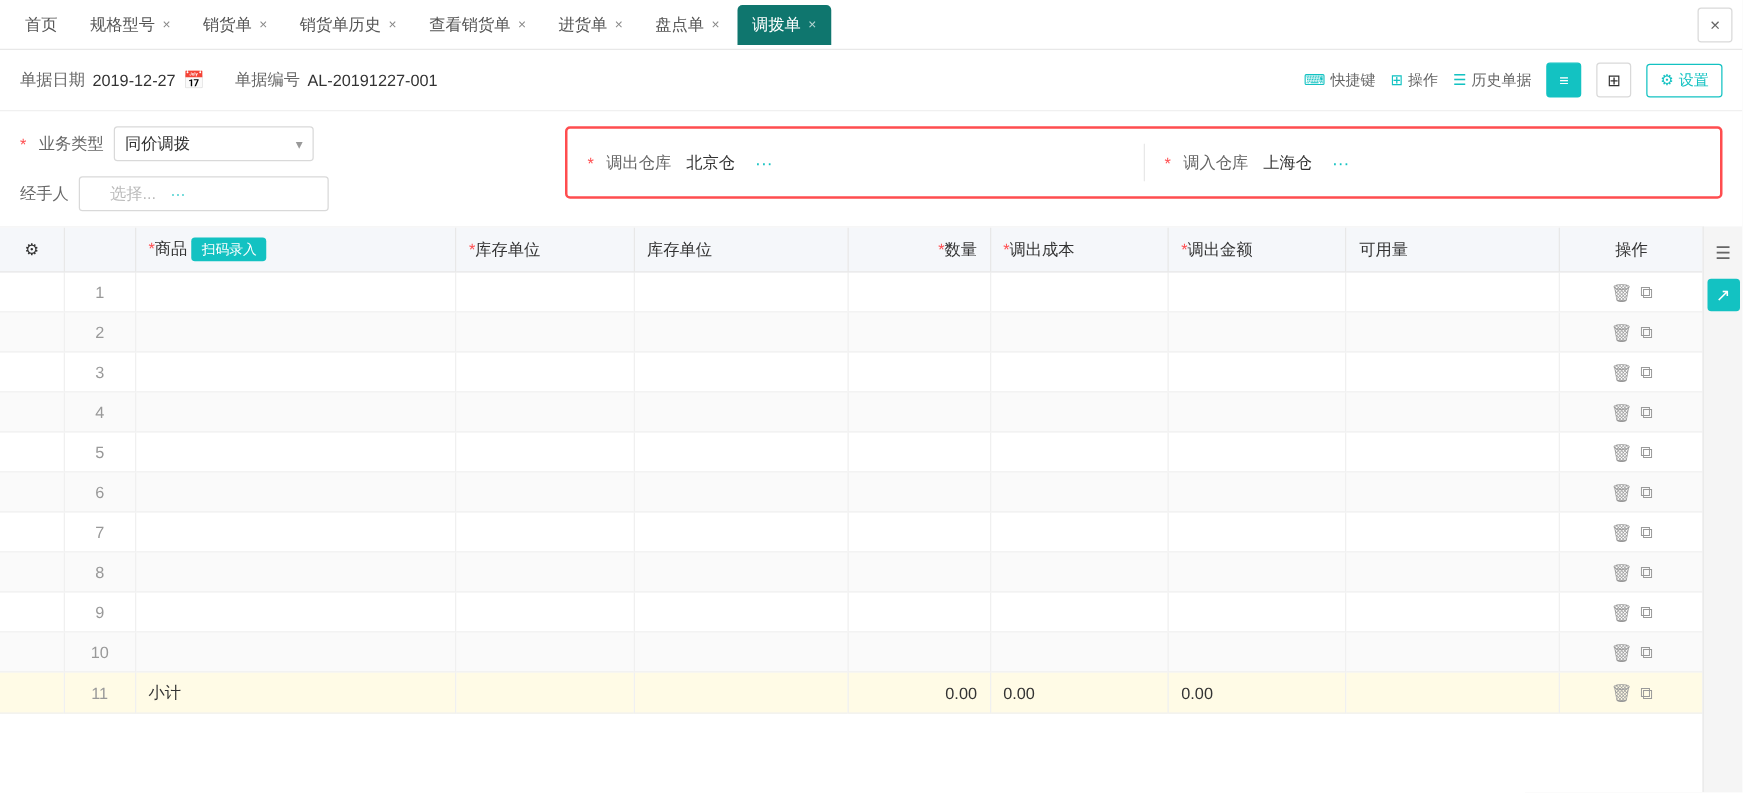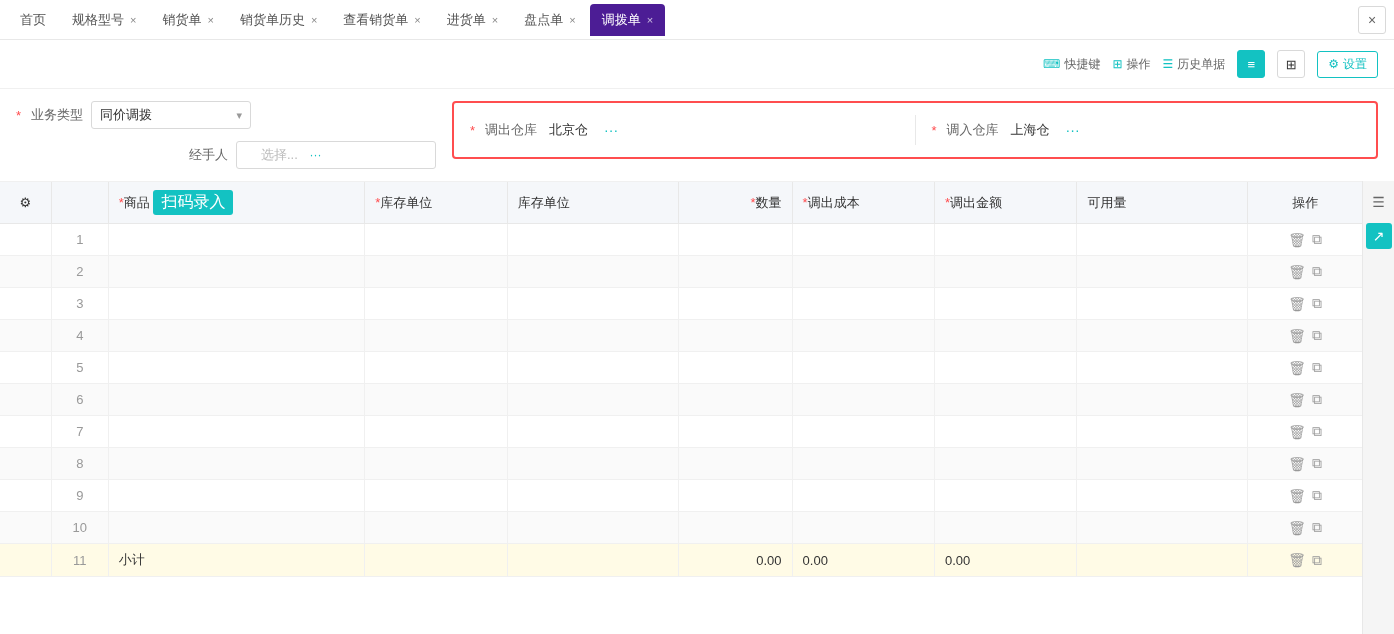--- a/index.html
+++ b/index.html
@@ -7,21 +7,21 @@
 
     
     .tab-bar {
       display: flex; align-items: center; background: #fff; border-bottom: 1px solid #e8e8e8;
       padding: 0 8px; height: 40px; gap: 2px;
     }
     .tab-item {
       display: flex; align-items: center; padding: 0 12px; height: 32px; cursor: pointer;
       border-radius: 4px 4px 0 0; font-size: 13px; color: #555; gap: 6px; white-space: nowrap;
     }
-    .tab-item.active { background: #4c1d95; color: #fff; }
+    .tab-item.active { background: #0f766e; color: #fff; }
     .tab-close { font-size: 11px; color: inherit; cursor: pointer; opacity: 0.7; }
     .tab-bar-end { margin-left: auto; display: flex; align-items: center; }
     .tab-bar-close-btn {
       width: 28px; height: 28px; display: flex; align-items: center; justify-content: center;
       cursor: pointer; border: 1px solid #d9d9d9; border-radius: 3px; background: #fff; font-size: 14px; color: #666;
     }
 
     
     .main-content { background: #fff; padding: 0; height: calc(634px - 40px); overflow: hidden; display: flex; flex-direction: column; }
 
@@ -66,21 +66,21 @@
     
     .biz-row { display: flex; align-items: center; gap: 8px; margin-bottom: 12px; }
     .biz-select {
       display: flex; align-items: center; border: 1px solid #d9d9d9; border-radius: 3px;
       padding: 4px 8px; width: 160px; cursor: pointer; background: #fff; gap: 6px;
     }
     .biz-select-value { flex: 1; font-size: 13px; color: #333; }
     .biz-select-arrow { color: #999; font-size: 11px; }
 
     
-    .handler-row { display: flex; align-items: center; gap: 8px; justify-content: flex-end; }
+    .handler-row { display: flex; align-items: center; gap: 8px; }
     .handler-input {
       border: 1px solid #d9d9d9; border-radius: 3px; padding: 4px 24px;
       width: 200px; color: #bbb; font-size: 13px; background: #fff; cursor: pointer;
     }
 
     
     .table-area { flex: 1; overflow: auto; padding: 0; border-top: 1px solid #f0f0f0; }
     table { width: 100%; border-collapse: collapse; font-size: 13px; }
     thead tr { background: #f5f7fa; }
     thead th {
@@ -91,21 +91,21 @@
     tbody tr { border-bottom: 1px solid #f0f0f0; }
     tbody tr:nth-child(even) { background: #fafafa; }
     tbody tr.subtotal-row { background: #fffbe6; }
     tbody td {
       padding: 7px 10px; border-right: 1px solid #f0f0f0; color: #333; min-height: 30px; height: 32px;
     }
     tbody td:last-child { border-right: none; }
     .row-num { color: #999; text-align: center; }
     .scan-btn {
       background: #13c2c2; color: #fff; border-radius: 3px; padding: 2px 8px;
-      font-size: 16px; cursor: pointer; display: inline-block;
+      font-size: 11px; cursor: pointer; display: inline-block;
     }
     .action-cell { display: flex; align-items: center; gap: 6px; justify-content: center; }
     .action-icon { color: #999; cursor: pointer; font-size: 14px; }
     .col-settings { width: 36px; text-align: center; }
     .col-num { width: 40px; text-align: center; }
     .col-goods { width: 180px; }
     .col-unit { width: 100px; }
     .col-spec { width: 120px; }
     .col-qty { width: 80px; text-align: right; }
     .col-cost { width: 100px; }
@@ -161,20 +161,31 @@
       <span class="tab-close">×</span>
     </div>
     <div class="tab-bar-end">
       <div class="tab-bar-close-btn">×</div>
     </div>
   </div>
 
   <div class="main-content">
 
     <div class="form-header">
+      <div class="form-header-left">
+        <div class="form-field">
+          <span class="form-field-label">单据日期</span>
+          <span class="form-field-value">2019-12-27</span>
+          <span class="calendar-icon">📅</span>
+        </div>
+        <div class="form-field">
+          <span class="form-field-label">单据编号</span>
+          <span class="form-field-value">AL-20191227-001</span>
+        </div>
+      </div>
       <div class="form-header-right">
         <div class="toolbar-btn">
           <span style="color:#13c2c2;">⌨</span>
           <span>快捷键</span>
         </div>
         <div class="toolbar-btn">
           <span style="color:#13c2c2; font-size:12px;">⊞</span>
           <span>操作</span>
         </div>
         <div class="toolbar-btn">

